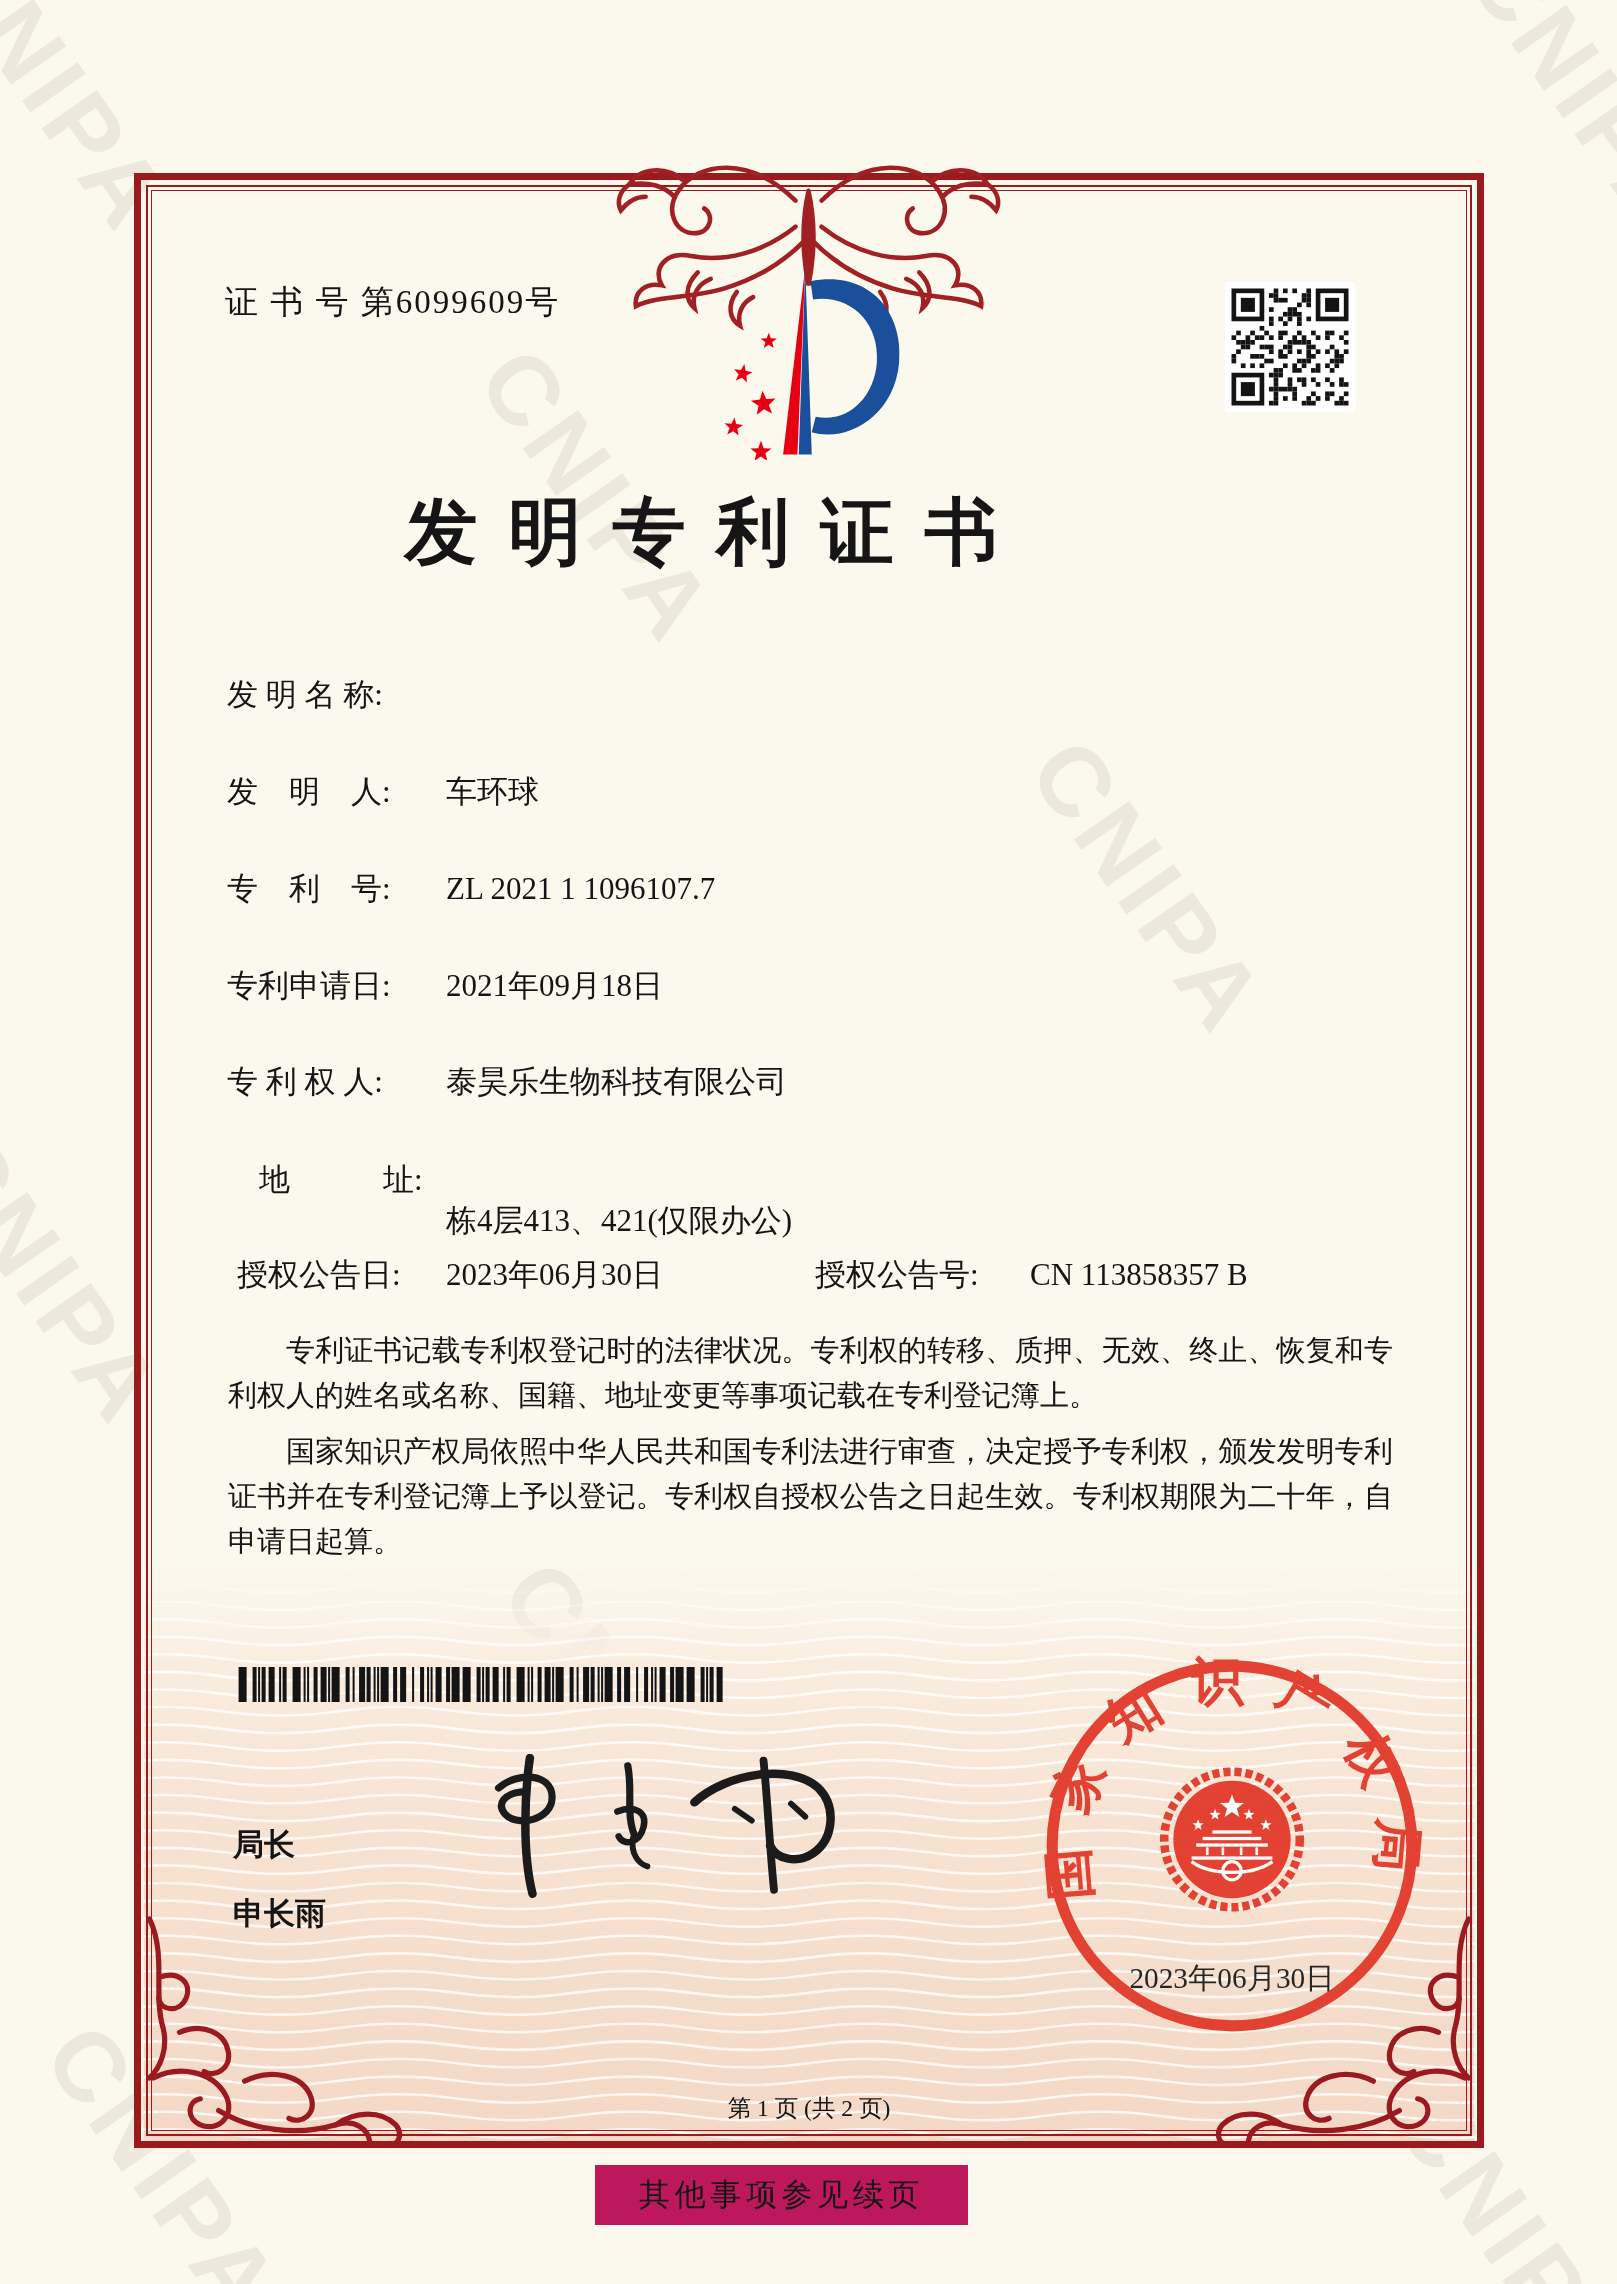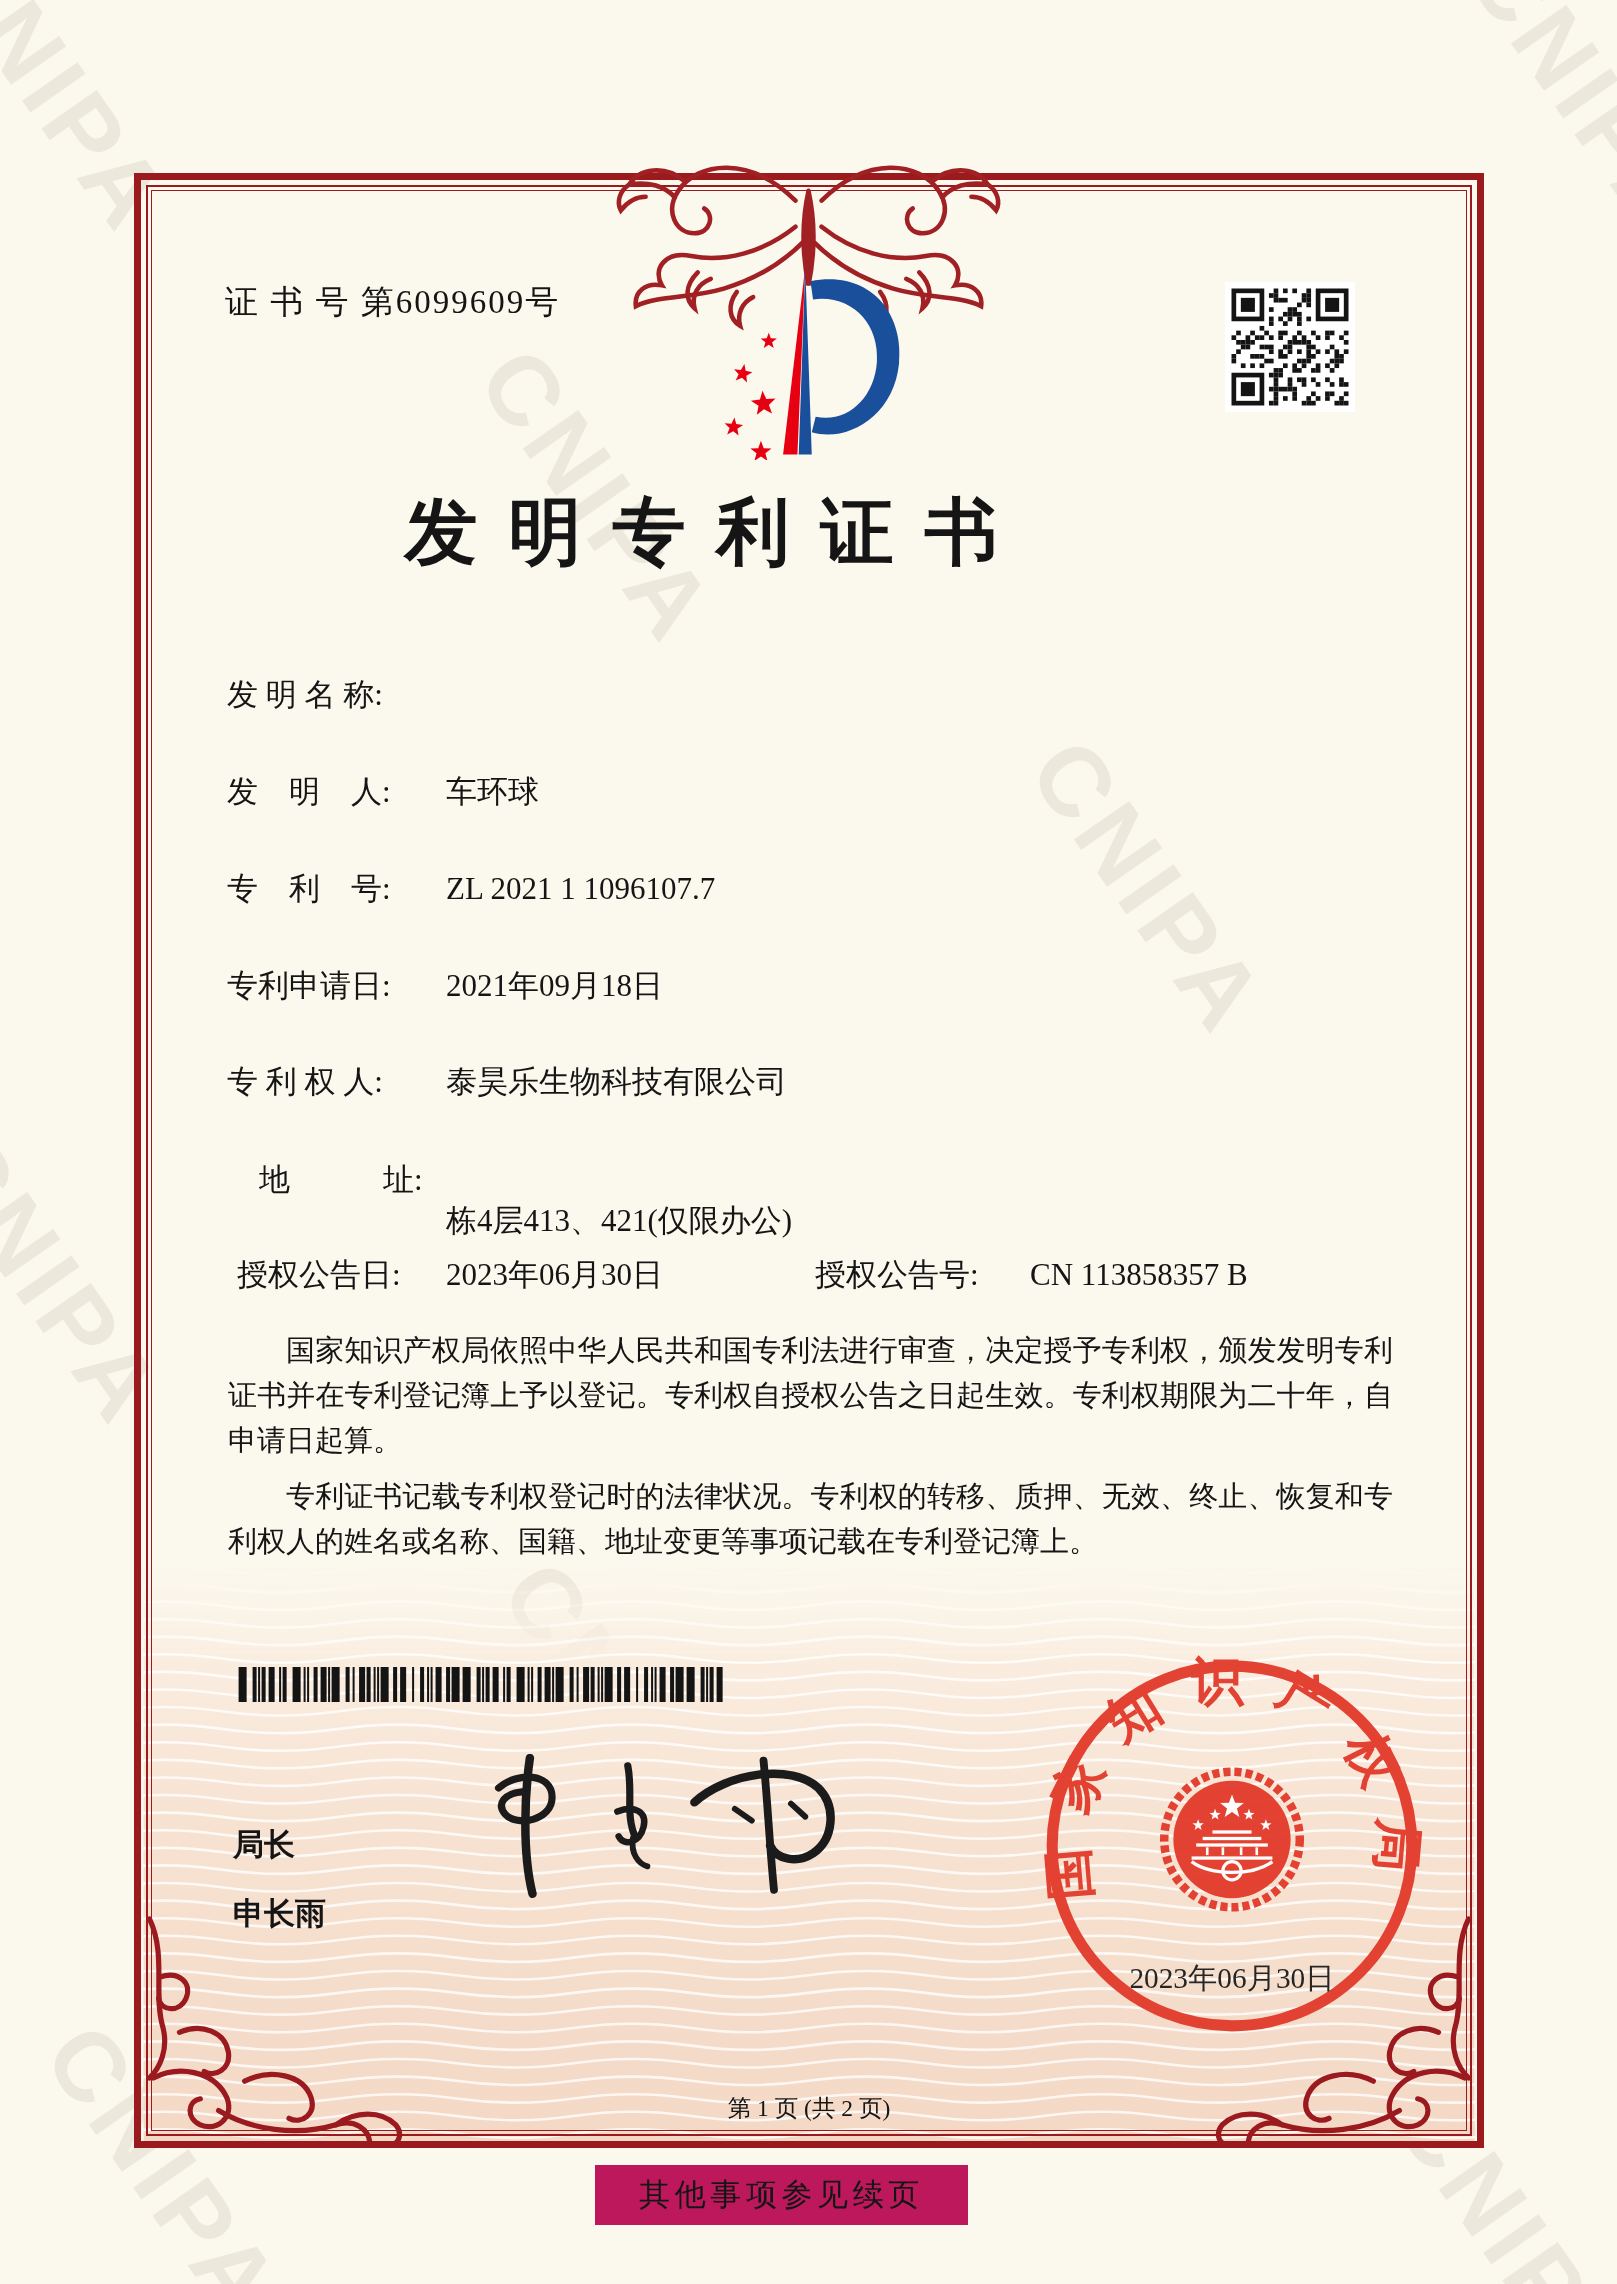--- a/index.html
+++ b/index.html
@@ -332,22 +332,22 @@
 
   <div class="abs lbl z7" style="left:227px;top:1160px;margin-left:32px;">地　　　址:</div>
   <div class="abs val z7" style="left:446px;top:1201px;">栋4层413、421(仅限办公)</div>
 
   <div class="abs lbl z7" style="left:227px;top:1255px;margin-left:10px;">授权公告日:</div>
   <div class="abs val z7" style="left:446px;top:1255px;">2023年06月30日</div>
   <div class="abs lbl z7" style="left:815px;top:1255px;">授权公告号:</div>
   <div class="abs val z7" style="left:1030px;top:1255px;">CN 113858357 B</div>
 
   <div class="abs body-text z7">
+    <p>专利证书记载专利权登记时的法律状况。专利权的转移、质押、无效、终止、恢复和专利权人的姓名或名称、国籍、地址变更等事项记载在专利登记簿上。</p>
     <p>国家知识产权局依照中华人民共和国专利法进行审查，决定授予专利权，颁发发明专利证书并在专利登记簿上予以登记。专利权自授权公告之日起生效。专利权期限为二十年，自申请日起算。</p>
-    <p>专利证书记载专利权登记时的法律状况。专利权的转移、质押、无效、终止、恢复和专利权人的姓名或名称、国籍、地址变更等事项记载在专利登记簿上。</p>
   </div>
 
   <svg class="abs z7" style="left:237px;top:1667px;" id="barcodesvg" width="488" height="35" viewBox="0 0 748 54">
       <rect x="0.0" y="0" width="12.4" height="54" fill="#141414"></rect>
       <rect x="21.6" y="0" width="6.2" height="54" fill="#141414"></rect>
       <rect x="30.1" y="0" width="3.1" height="54" fill="#141414"></rect>
       <rect x="35.5" y="0" width="6.2" height="54" fill="#141414"></rect>
       <rect x="46.3" y="0" width="9.3" height="54" fill="#141414"></rect>
       <rect x="62.5" y="0" width="3.1" height="54" fill="#141414"></rect>
       <rect x="67.9" y="0" width="6.2" height="54" fill="#141414"></rect>

